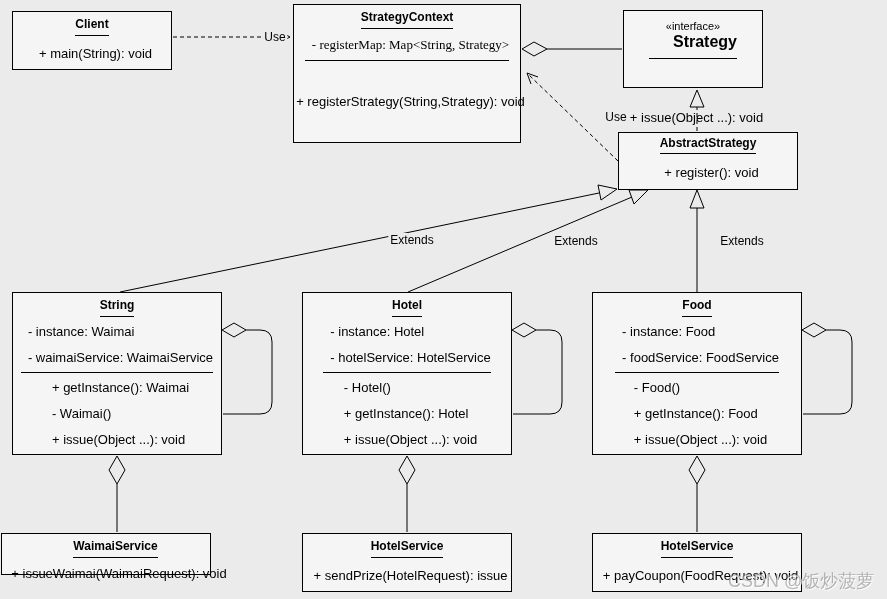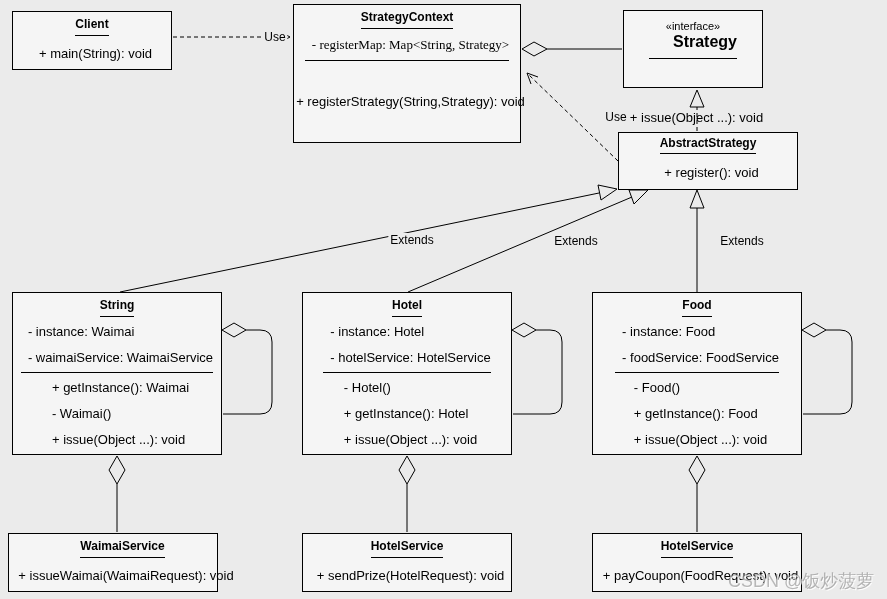--- a/index.html
+++ b/index.html
@@ -133,33 +133,33 @@
       <div class="row">- instance: Food</div>
       <div class="row">- foodService: FoodService</div>
     </div>
     <div class="uml-sec grow">
       <div class="row">- Food()</div>
       <div class="row">+ getInstance(): Food</div>
       <div class="row">+ issue(Object ...): void</div>
     </div>
   </div>
 
-  <div class="uml-class" style="left:8px;top:533px;width:210px;height:59px;padding-left:19px;">
+  <div class="uml-class" style="left:1px;top:533px;width:210px;height:42px;padding-left:19px;">
     <div class="uml-title" style="height:24px;">WaimaiService</div>
     <div class="uml-sec empty"></div>
     <div class="uml-sec grow">
       <div class="row">+ issueWaimai(WaimaiRequest): void</div>
     </div>
   </div>
 
   <div class="uml-class" style="left:302px;top:533px;width:210px;height:59px;">
     <div class="uml-title" style="height:24px;">HotelService</div>
     <div class="uml-sec empty"></div>
     <div class="uml-sec grow">
-      <div class="row">+ sendPrize(HotelRequest): void</div>
+      <div class="row">+ sendPrize(HotelRequest): issue</div>
     </div>
   </div>
 
   <div class="uml-class" style="left:592px;top:533px;width:210px;height:59px;">
     <div class="uml-title" style="height:24px;">HotelService</div>
     <div class="uml-sec empty"></div>
     <div class="uml-sec grow">
       <div class="row">+ payCoupon(FoodRequest): void</div>
     </div>
   </div>

